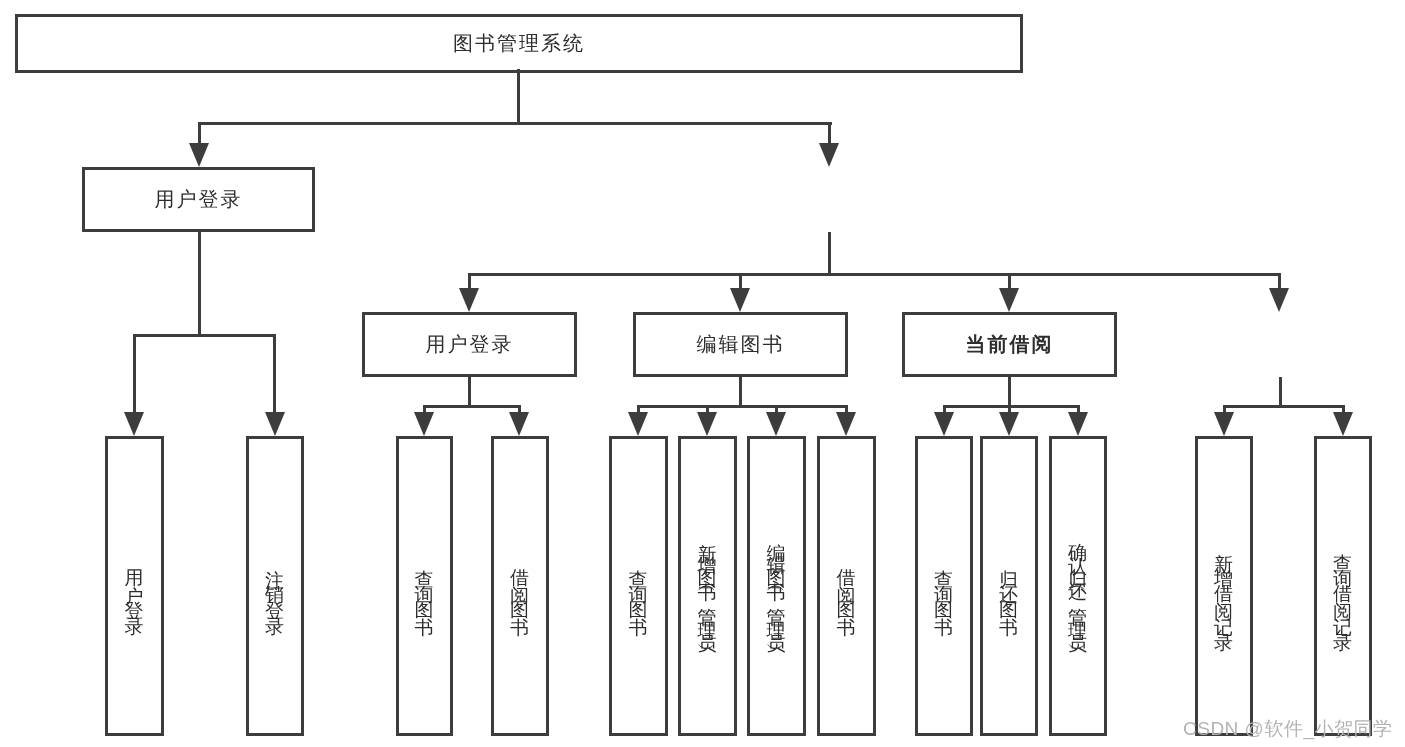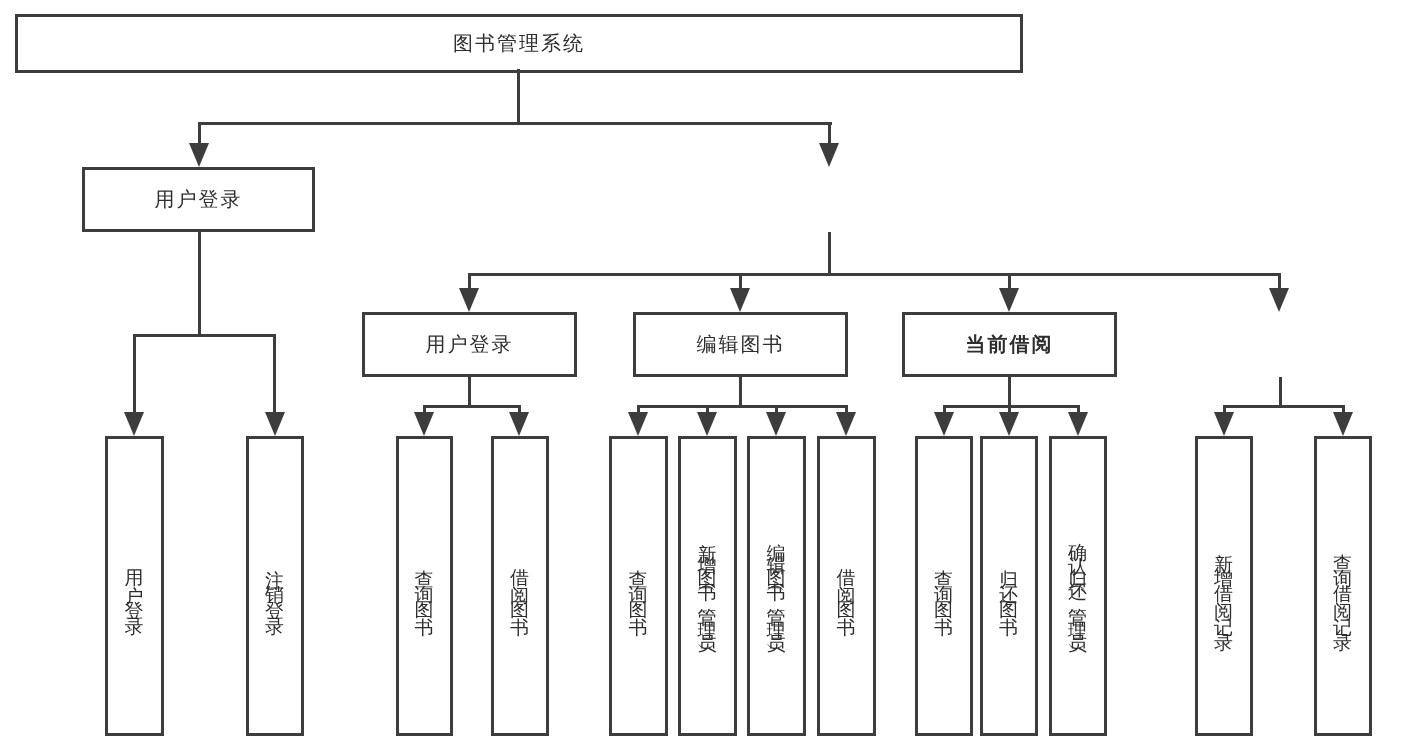--- a/index.html
+++ b/index.html
@@ -150,14 +150,15 @@
     <span class="lbl sp9">确认归还（管理员）</span>
   </div>
 
   <div class="box vbox" style="left:1195px;top:436px;width:58px;height:300px;">
     <span class="lbl">新增借阅记录</span>
   </div>
   <div class="box vbox" style="left:1314px;top:436px;width:58px;height:300px;">
     <span class="lbl">查询借阅记录</span>
   </div>
 
+  <div class="watermark">CSDN @软件_小贺同学</div>
 
 </div>
 
 </body></html>

